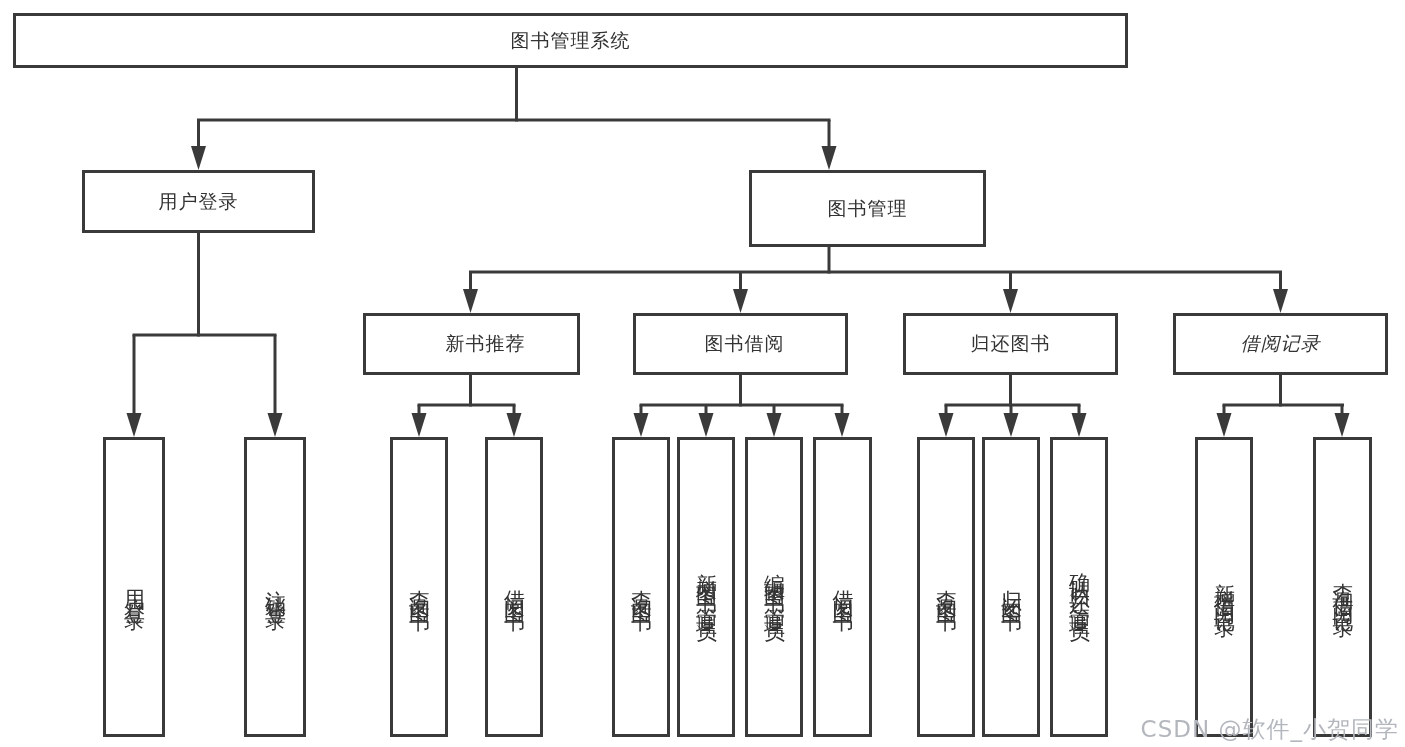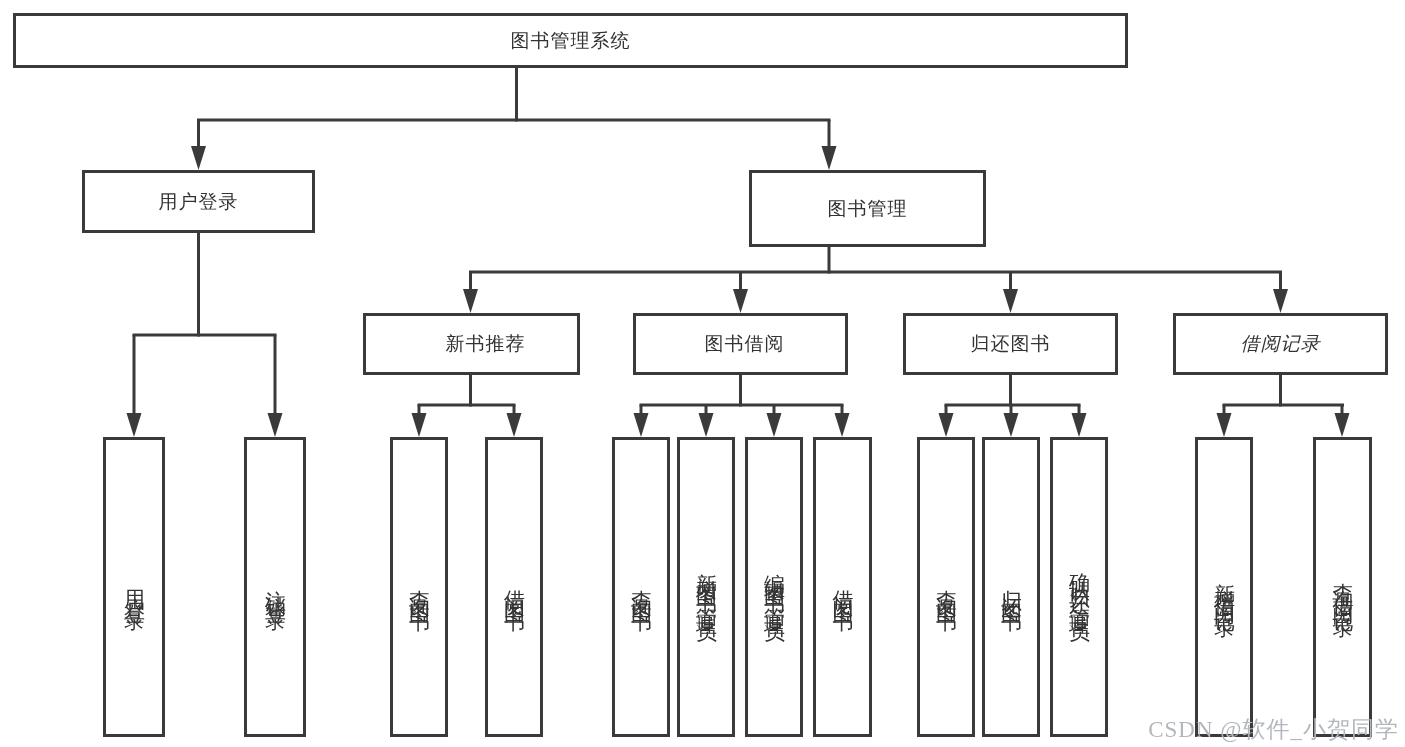--- a/index.html
+++ b/index.html
@@ -44,21 +44,20 @@
   }
   #watermark {
     position: absolute;
     right: 6px;
     bottom: 2px;
     font-size: 23px;
     color: #b3b7bd;
     letter-spacing: 1px;
     white-space: nowrap;
     z-index: 10;
-    font-family: Liberation Serif, serif;
   }
 </style>
 </head>
 <body>
 
 <div id="canvas">
 
   <svg id="connectors" viewBox="0 0 1405 747" xmlns="http://www.w3.org/2000/svg">
       <line x1="516.5" y1="68" x2="516.5" y2="121.5" stroke="#3a3a3a" stroke-width="3"></line>
       <line x1="198.5" y1="233" x2="198.5" y2="336.5" stroke="#3a3a3a" stroke-width="3"></line>

